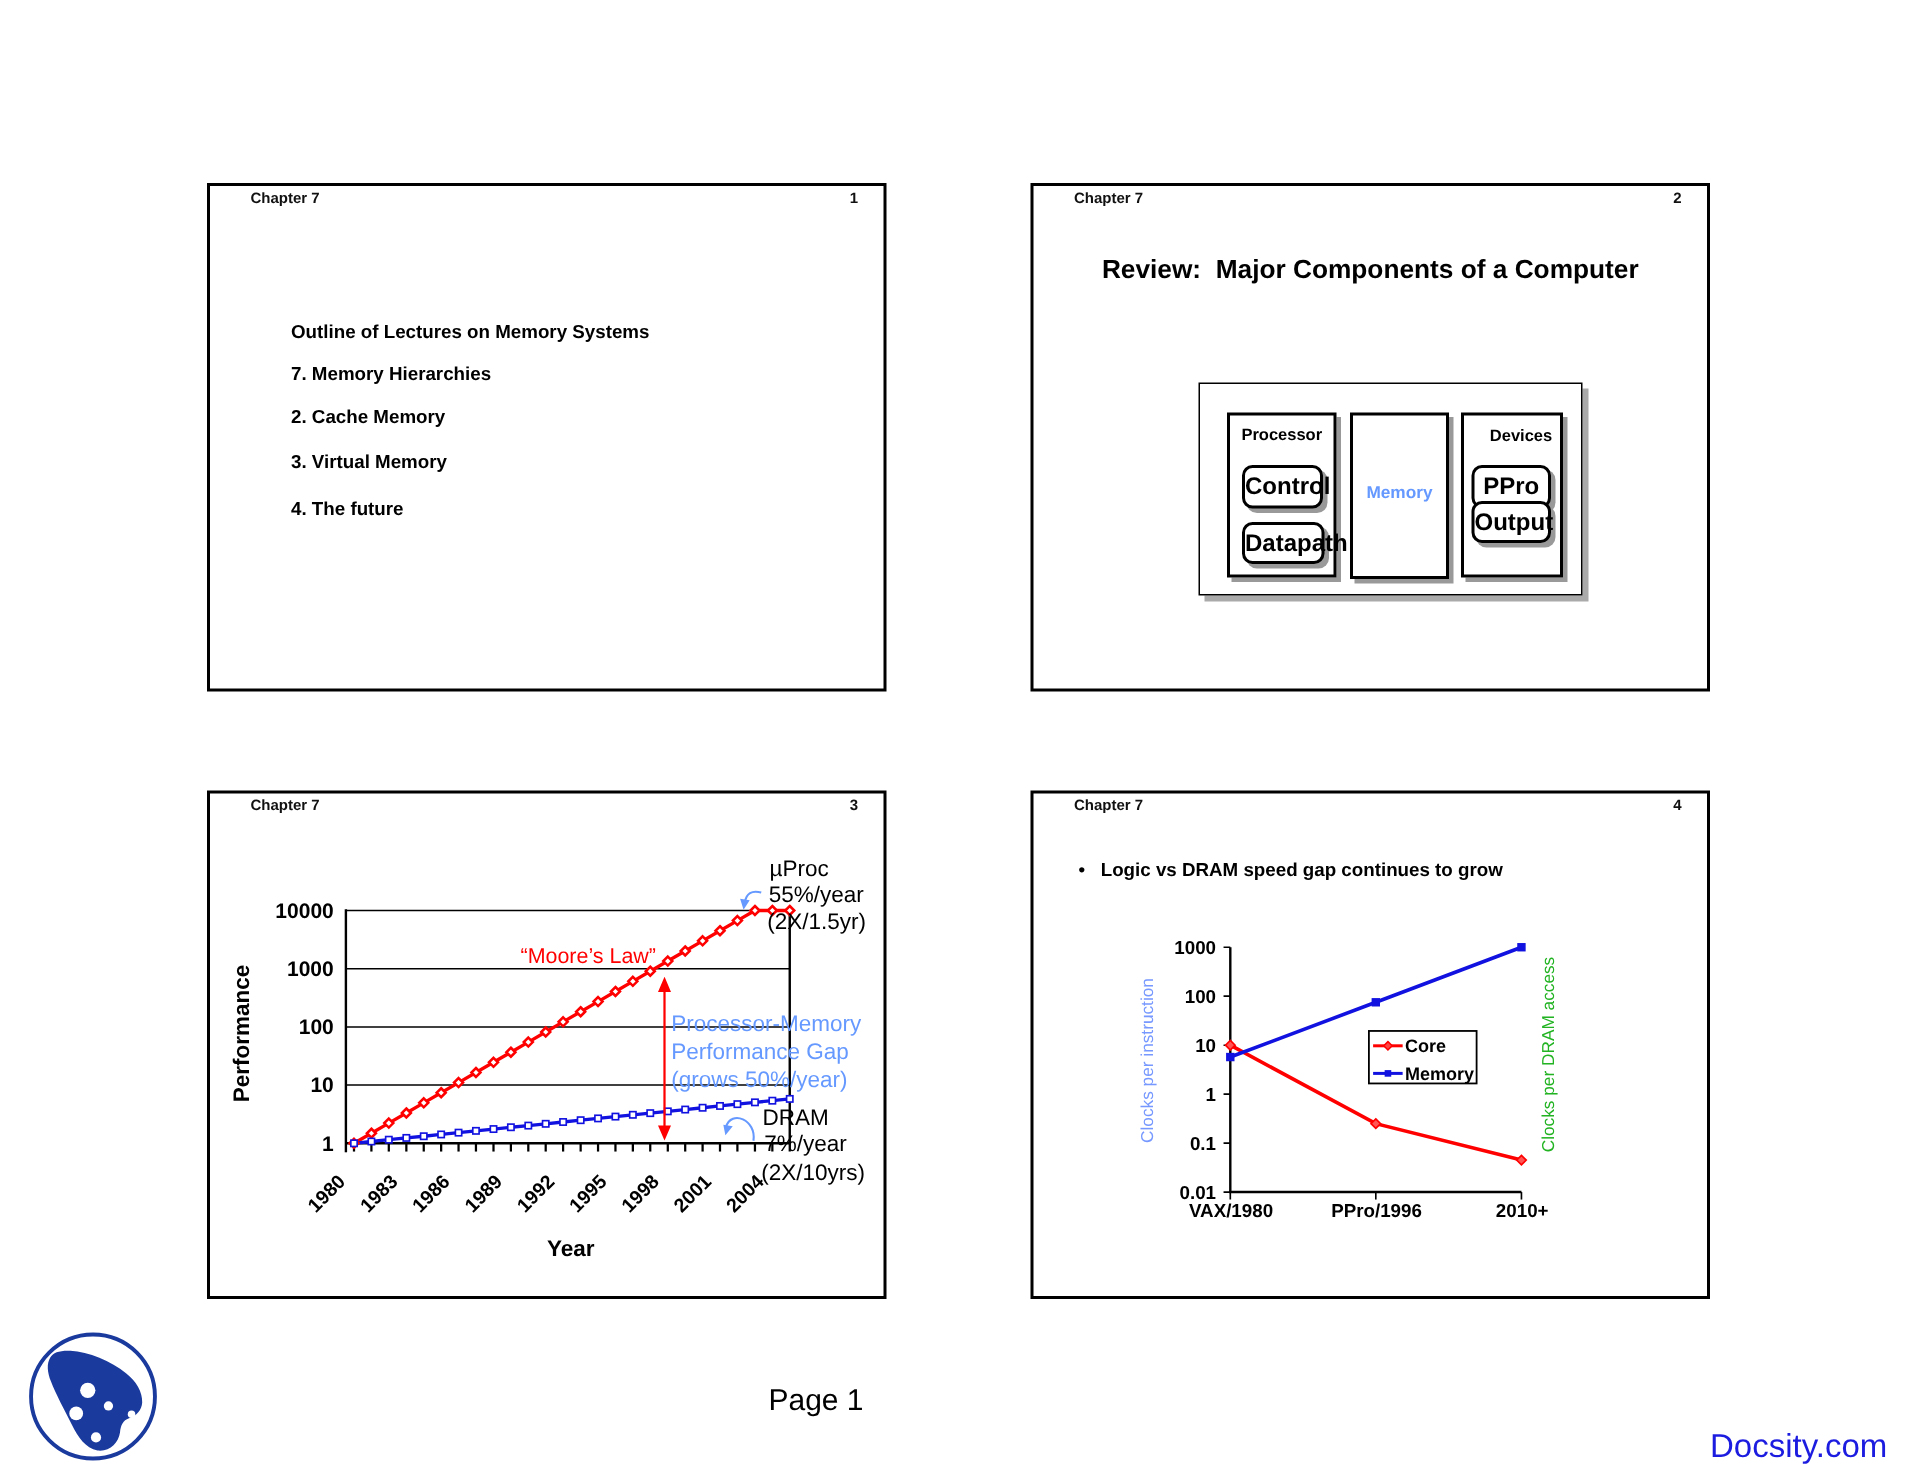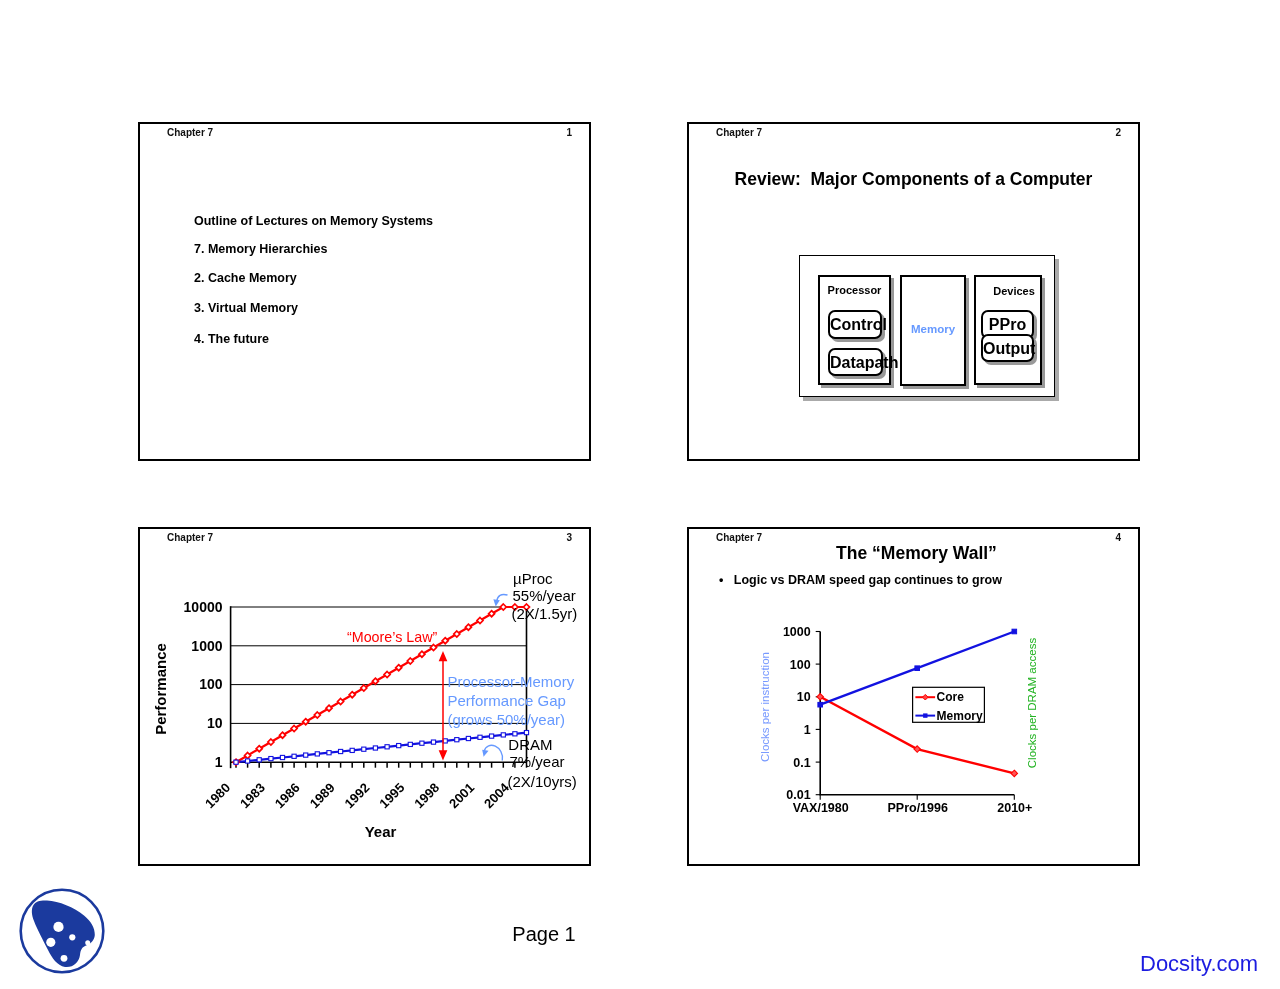--- a/index.html
+++ b/index.html
@@ -193,21 +193,20 @@
       <g fill="#6699ff" stroke="none">
       <path d="M355.7 77.5 L353.4 70.2 L359.8 71.2 Z"></path>
       <path d="M343.6 227.8 L342.2 220.8 L348.5 221.8 Z"></path>
       </g>
       </svg>
   </div>
 
   <div class="slide" id="s4" style="left:687px; top:527px;">
     <div class="hdr">Chapter 7</div>
     <div class="pnum">4</div>
-    <div class="title" style="top:14px; left:3px;">The “Memory Wall”</div>
     <div class="abs" style="left:30px; top:44px; font-size:12.5px; font-weight:bold;">•&nbsp;&nbsp;&nbsp;Logic vs DRAM speed gap continues to grow</div>
     <svg width="451" height="335" viewBox="0 0 451 335" style="position:absolute;left:0;top:0;" xmlns="http://www.w3.org/2000/svg">
       <g stroke="#000" stroke-width="1.6" fill="none">
       <line x1="131.2" y1="102.5" x2="131.2" y2="265.7"></line>
       <line x1="130.39999999999998" y1="265.7" x2="325.3" y2="265.7"></line>
       </g>
       <g stroke="#000" stroke-width="1.1">
       <line x1="126.69999999999999" y1="102.5" x2="131.2" y2="102.5"></line>
       <line x1="126.69999999999999" y1="135.1" x2="131.2" y2="135.1"></line>
       <line x1="126.69999999999999" y1="167.8" x2="131.2" y2="167.8"></line>

